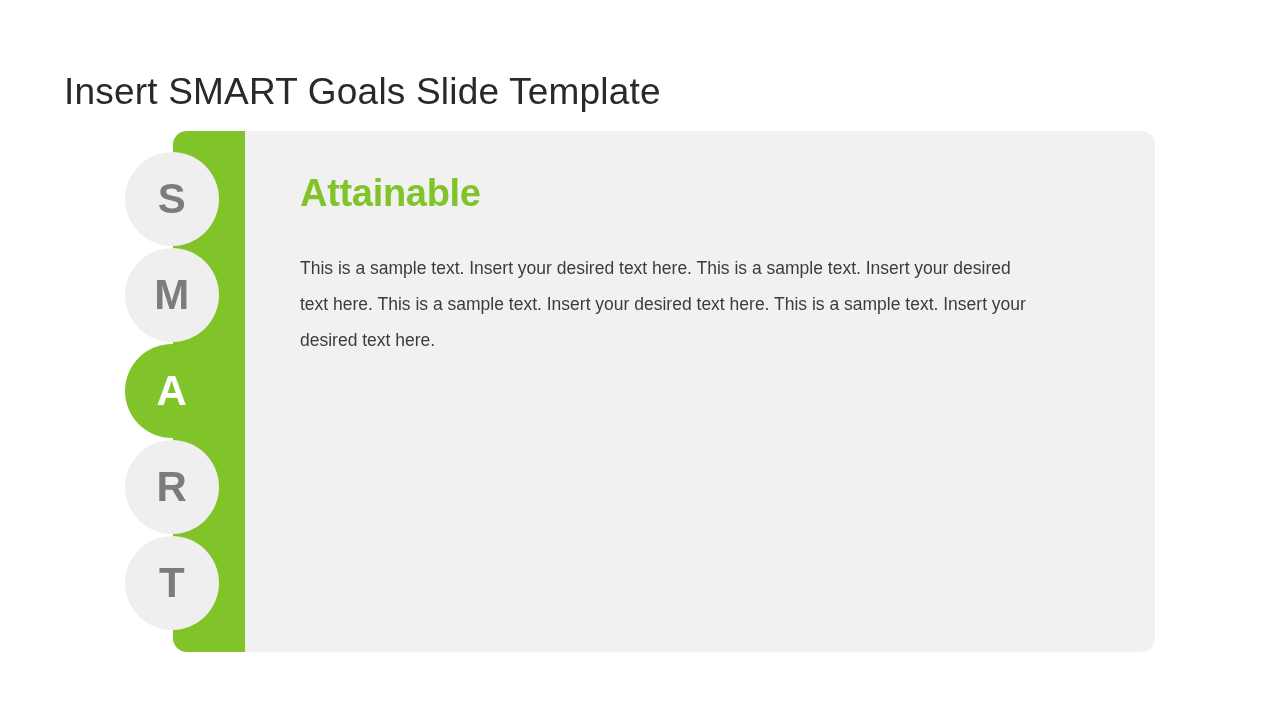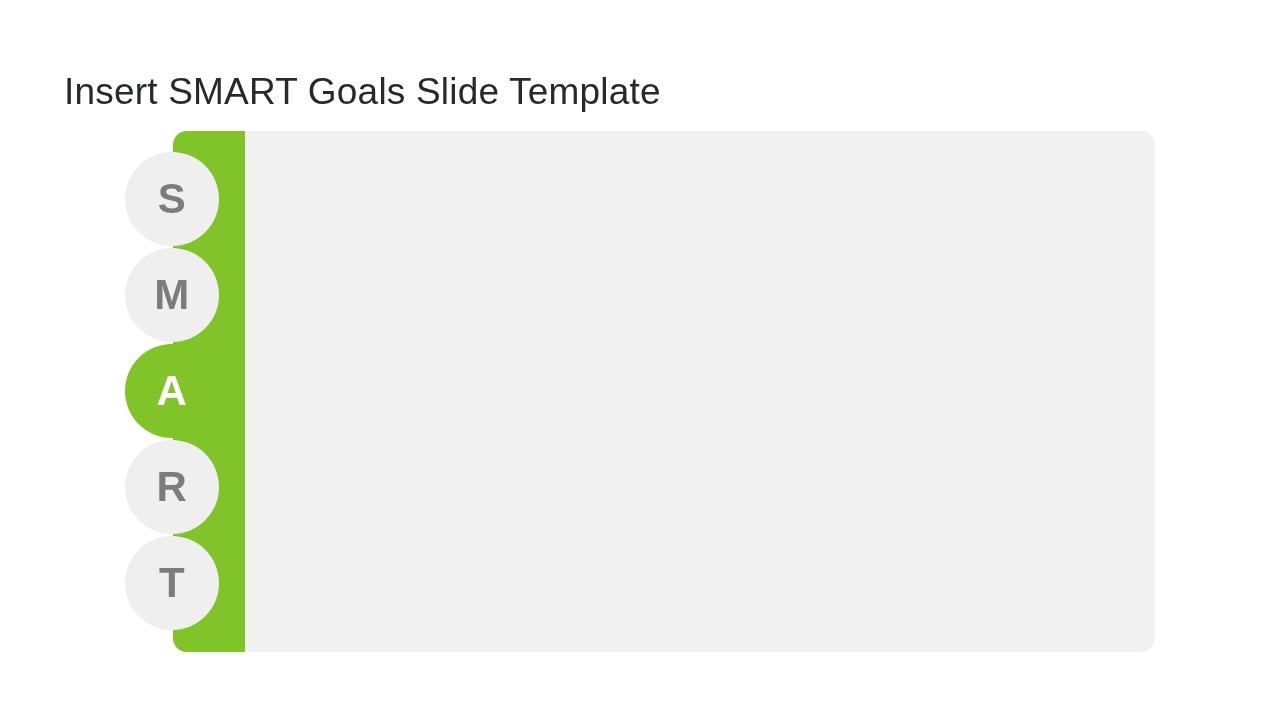--- a/index.html
+++ b/index.html
@@ -147,13 +147,15 @@
     <span class="letter">R</span>
   </div>
 
   <div class="smart-step inactive pos-4">
     <span class="letter">T</span>
   </div>
 
 </div>
 
 <div class="section-body">
+  <h2 class="section-heading">Attainable</h2>
+  <p class="section-paragraph">This is a sample text. Insert your desired text here. This is a sample text. Insert your desired text here. This is a sample text. Insert your desired text here. This is a sample text. Insert your desired text here.</p>
 </div>
 
 </body></html>

